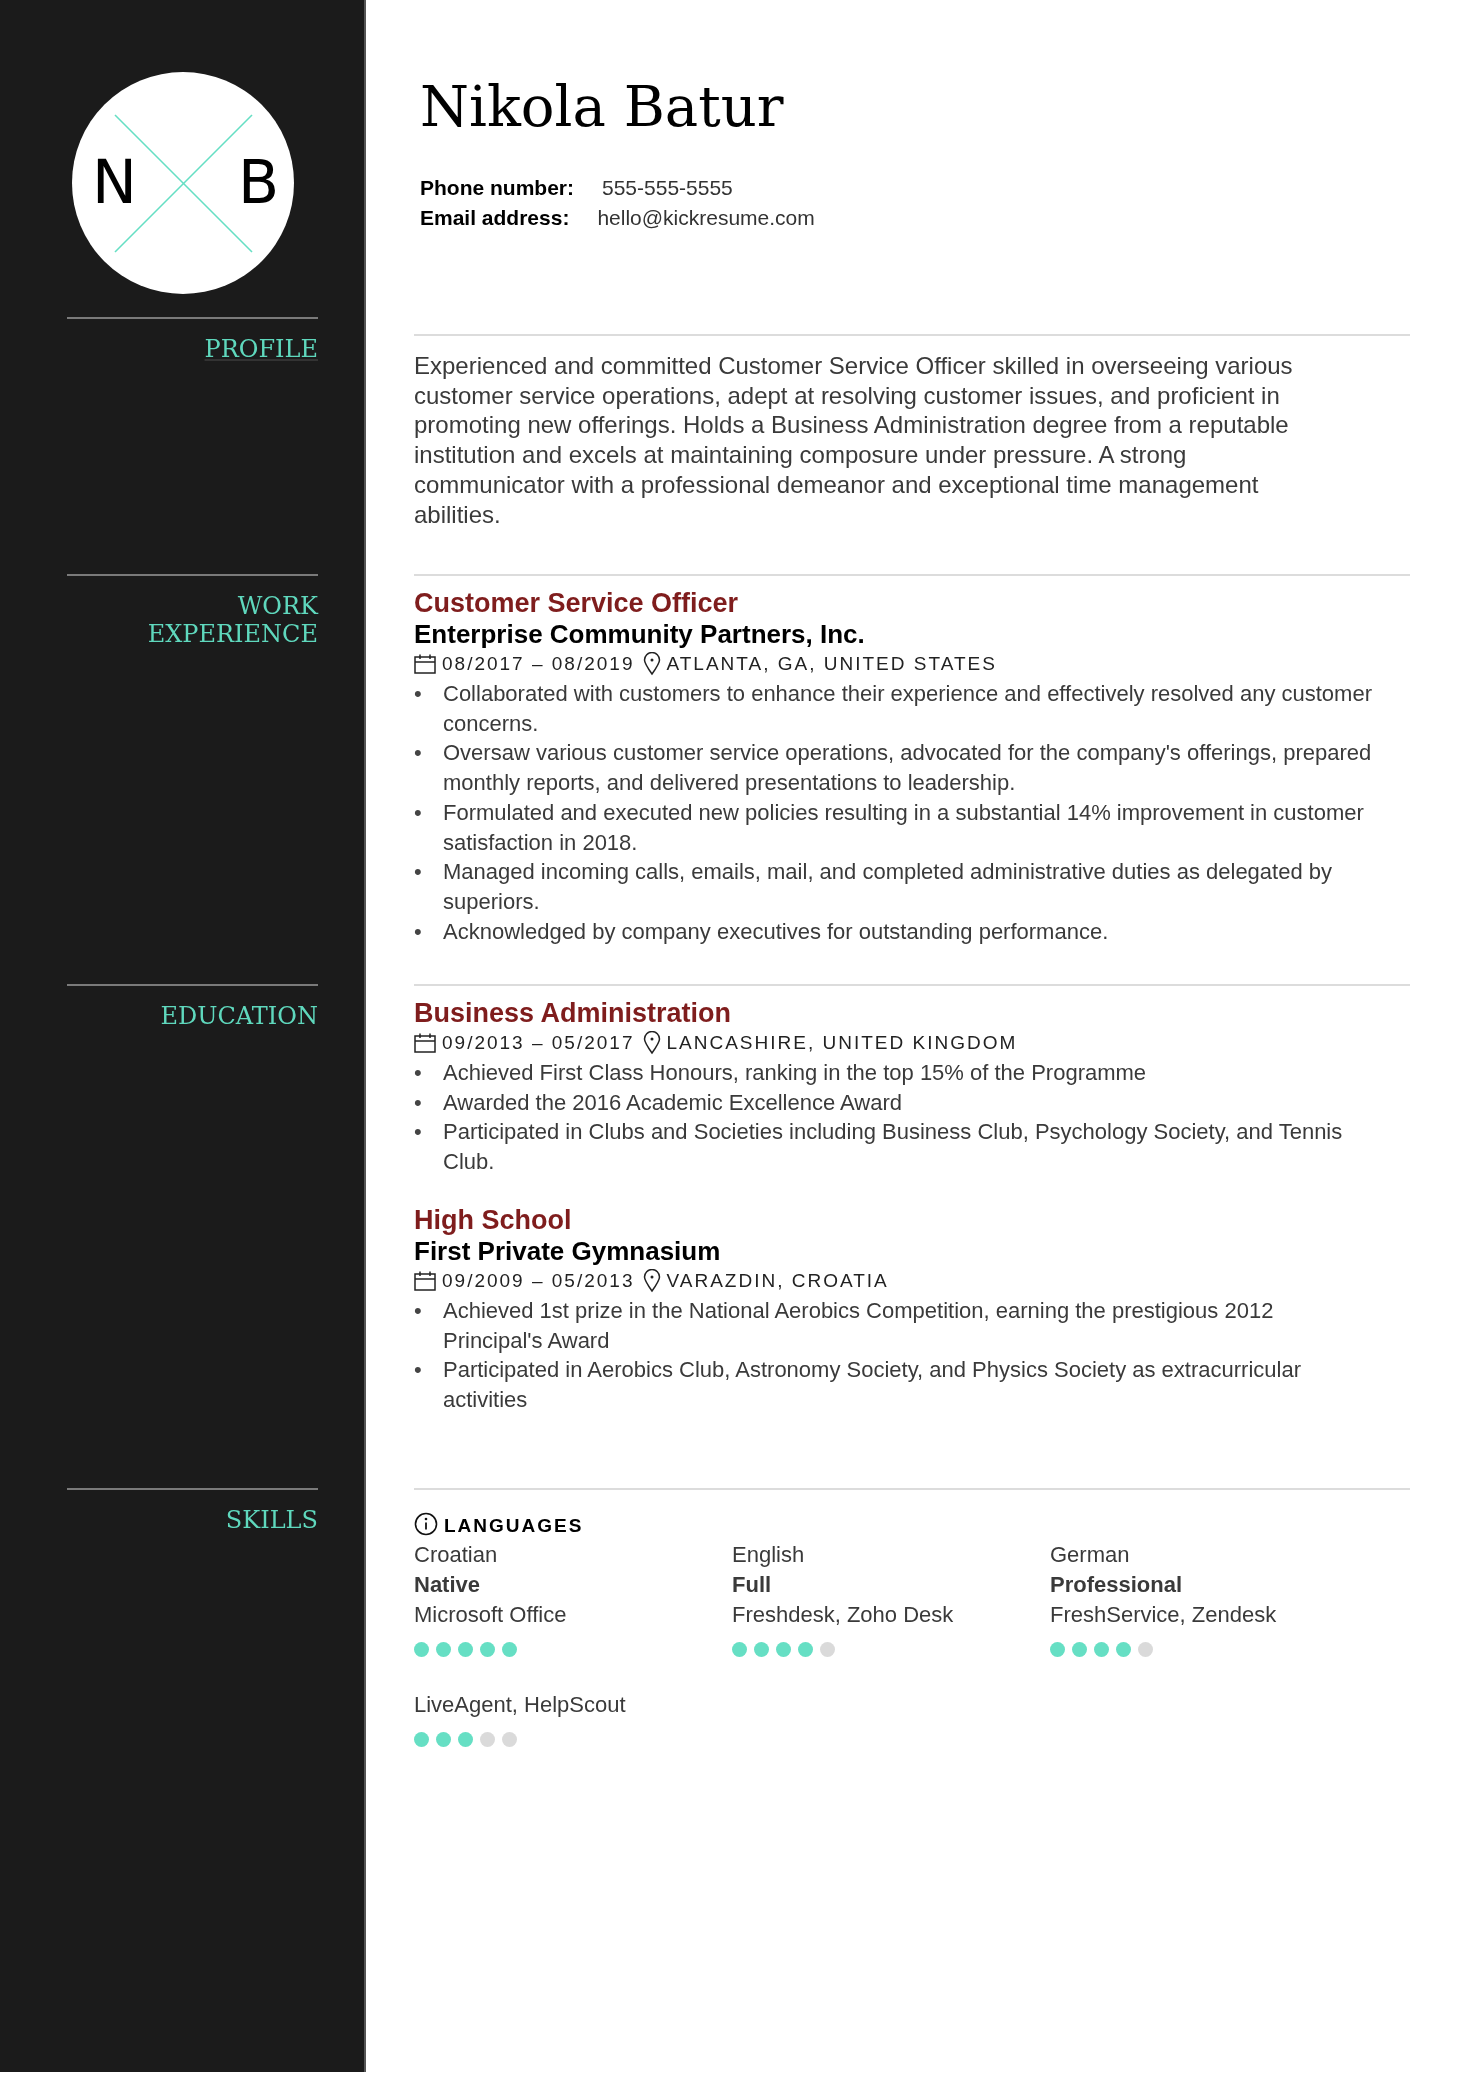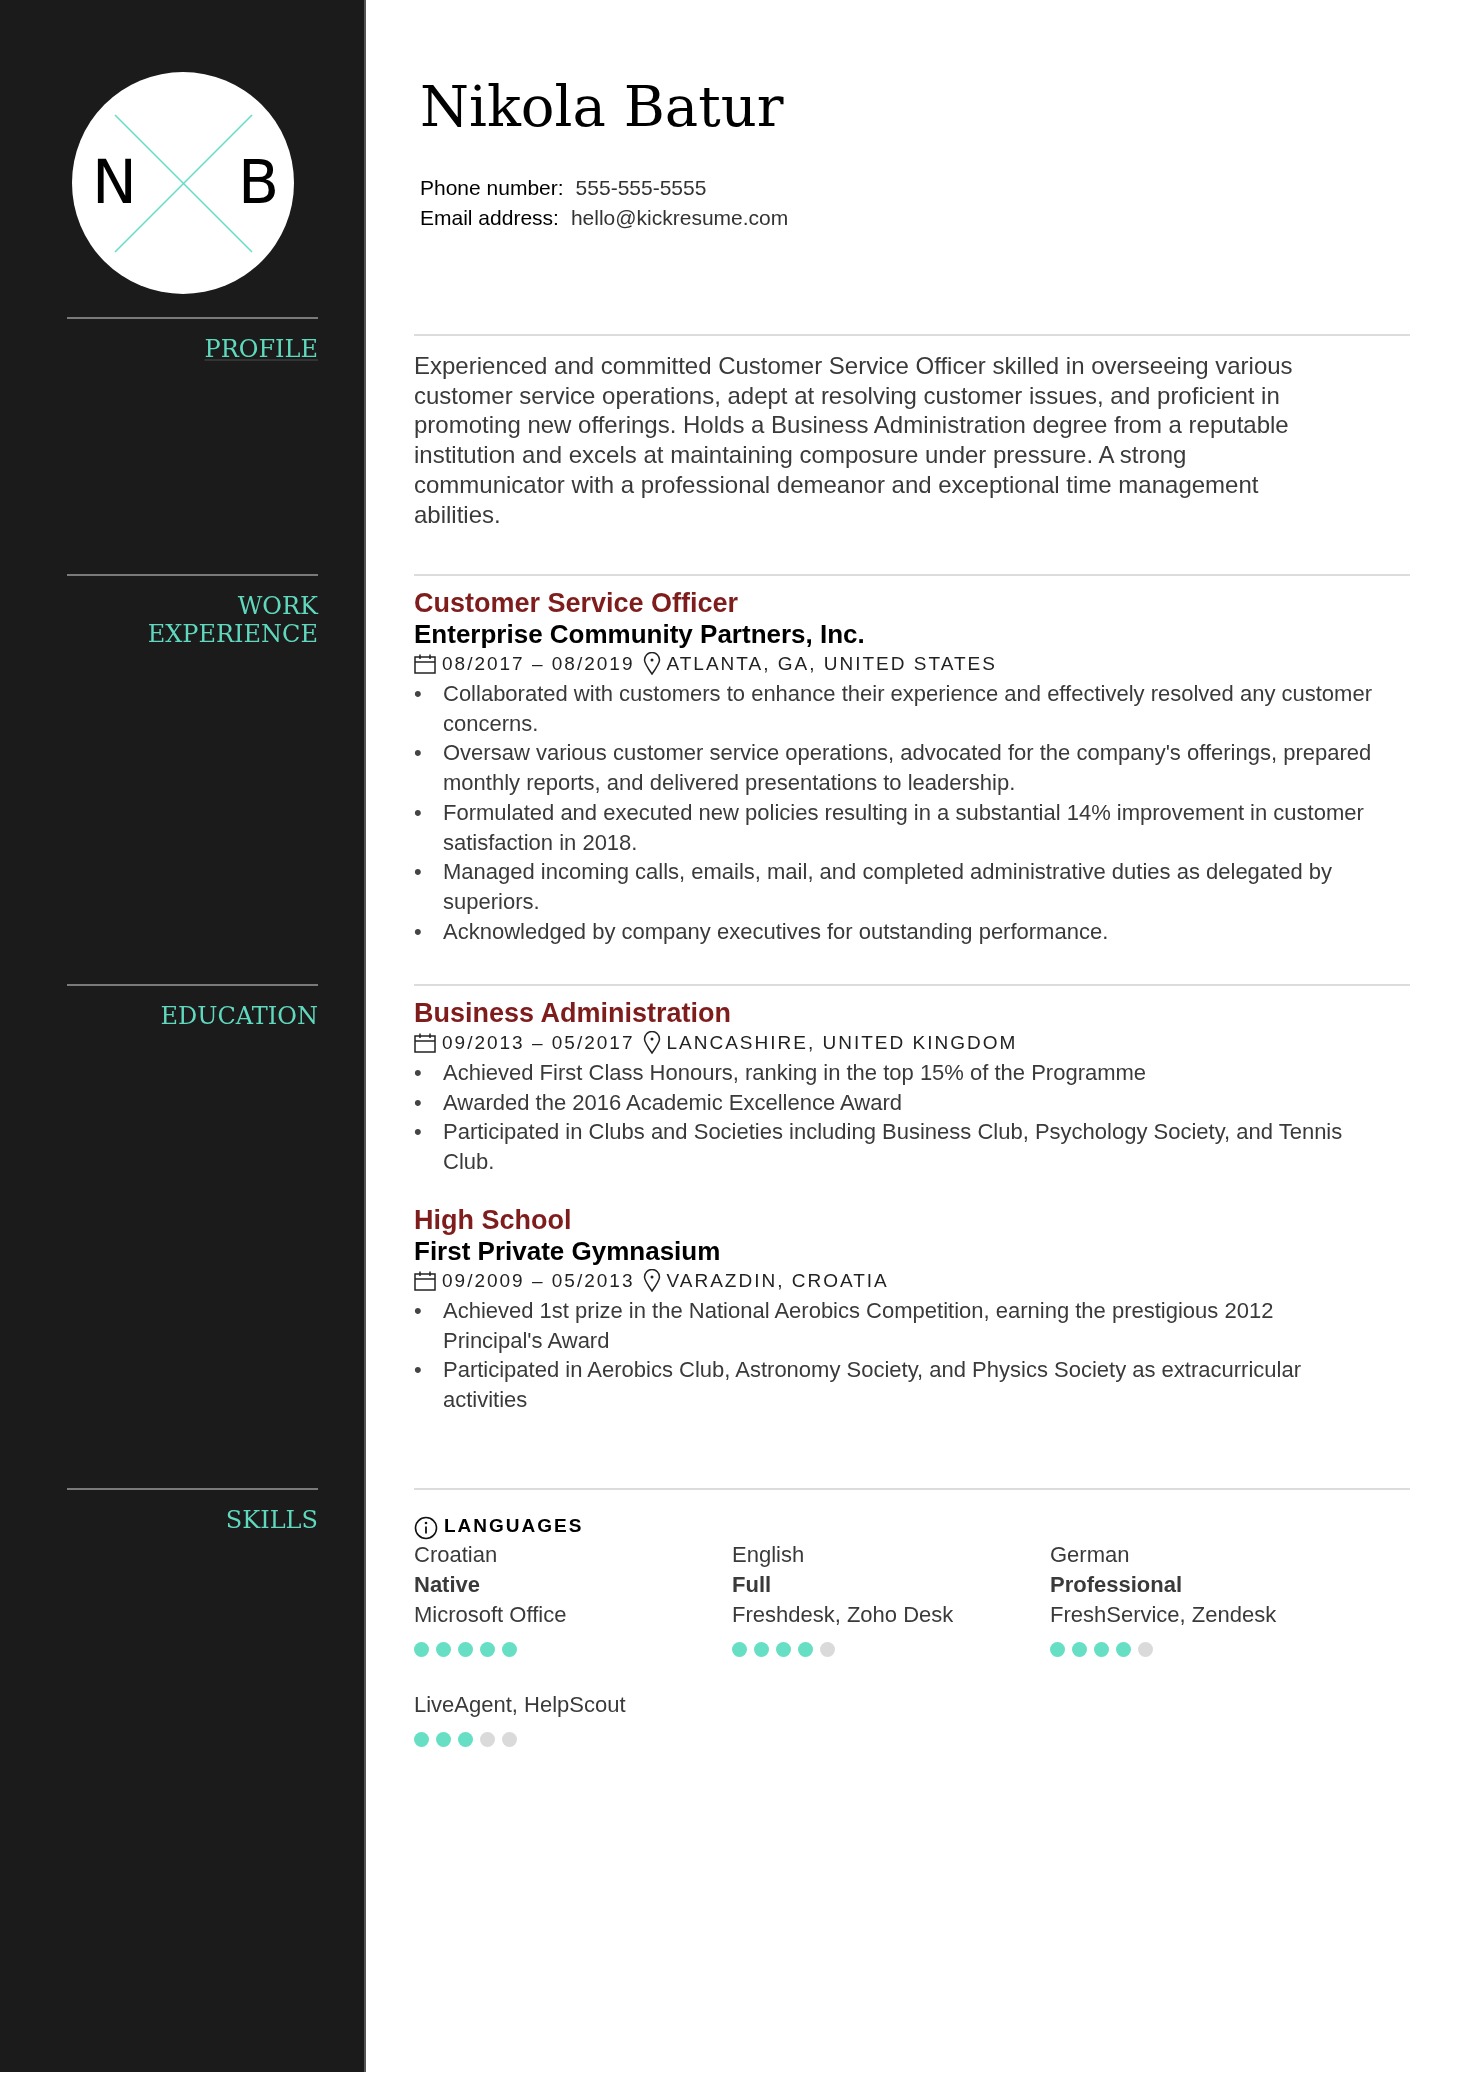--- a/index.html
+++ b/index.html
@@ -12,41 +12,41 @@
   .mono-letter { position: absolute; top: 80px; font-family: "DejaVu Sans", sans-serif; font-size: 60px; line-height: 60px; color: #000; font-weight: normal; }
   .mono-n { left: 20px; }
   .mono-b { left: 166px; }
 
   .side-section { position: absolute; left: 67px; width: 251px; }
   .side-rule { height: 2px; background: #7a7a7a; width: 100%; }
   .side-label { text-align: right; color: #5fd8bd; font-family: "DejaVu Serif", serif; font-size: 24px; letter-spacing: 0px; margin-top: 16px; line-height: 28px; }
   .name { position: absolute; left: 420px; top: 72px; font-family: "DejaVu Serif", serif; font-size: 56px; line-height: 70px; color: #000; }
   .contact { position: absolute; left: 420px; top: 173px; font-size: 20px; line-height: 30px; }
   .contact-row { display: flex; }
-  .contact-label { font-weight: normal; color: #000; margin-right: 12px; font-family: "Liberation Sans", sans-serif; font-size: 21px; }
+  .contact-label { font-weight: bold; color: #000; margin-right: 28px; font-family: "Liberation Sans", sans-serif; font-size: 21px; }
   .contact-value { color: #333; font-family: "Liberation Sans", sans-serif; font-size: 21px; }
 
   .sect { position: absolute; left: 414px; width: 996px; }
   .sect-rule { height: 2px; background: #dcdcdc; width: 100%; }
 
   .body-text { font-family: "Liberation Sans", sans-serif; font-size: 24px; line-height: 29.7px; color: #3a3a3a; }
   .profile-text { margin-top: 15px; width: 920px; }
 
   .entry { margin-top: 12px; }
   .entry-title { font-family: "Liberation Sans", sans-serif; font-weight: bold; font-size: 27px; line-height: 31px; color: #7f1d1d; }
   .entry-org { font-family: "Liberation Sans", sans-serif; font-weight: bold; font-size: 26px; line-height: 31px; color: #000; }
   .meta { display: flex; align-items: center; font-family: "Liberation Sans", sans-serif; font-size: 19px; letter-spacing: 2px; color: #222; line-height: 28px; }
   .meta svg { flex-shrink: 0; }
   .meta .date { margin-left: 6px; margin-right: 8px; }
   .meta .loc { margin-left: 6px; }
   ul.bullets { list-style: none; margin-top: 1px; }
   ul.bullets li { position: relative; padding-left: 29px; font-family: "Liberation Sans", sans-serif; font-size: 22px; line-height: 29.7px; color: #3a3a3a; width: 960px; }
   ul.bullets li::before { content: "•"; position: absolute; left: 0; top: 0; color: #444; }
 
-  .skill-head { display: flex; align-items: flex-end; font-family: "Liberation Sans", sans-serif; font-weight: bold; font-size: 19px; letter-spacing: 2px; color: #000; line-height: 28px; }
+  .skill-head { display: flex; align-items: flex-start; font-family: "Liberation Sans", sans-serif; font-weight: bold; font-size: 19px; letter-spacing: 2px; color: #000; line-height: 28px; }
   .skill-head svg { margin-right: 6px; }
   .grid3 { display: flex; flex-wrap: wrap; }
   .cell { width: 318px; }
   .lang-name { font-family: "Liberation Sans", sans-serif; font-size: 22px; line-height: 30px; color: #3a3a3a; }
   .lang-level { font-family: "Liberation Sans", sans-serif; font-weight: bold; font-size: 22px; line-height: 30px; color: #3a3a3a; }
   .cs-name { font-family: "Liberation Sans", sans-serif; font-size: 22px; line-height: 30px; color: #3a3a3a; }
   .dots { display: flex; margin-top: 12px; height: 16px; margin-bottom: 32px; }
   .dot { width: 15px; height: 15px; border-radius: 50%; margin-right: 7px; background: #dadada; }
   .dot.on { background: #66dfc4; }
 </style>

